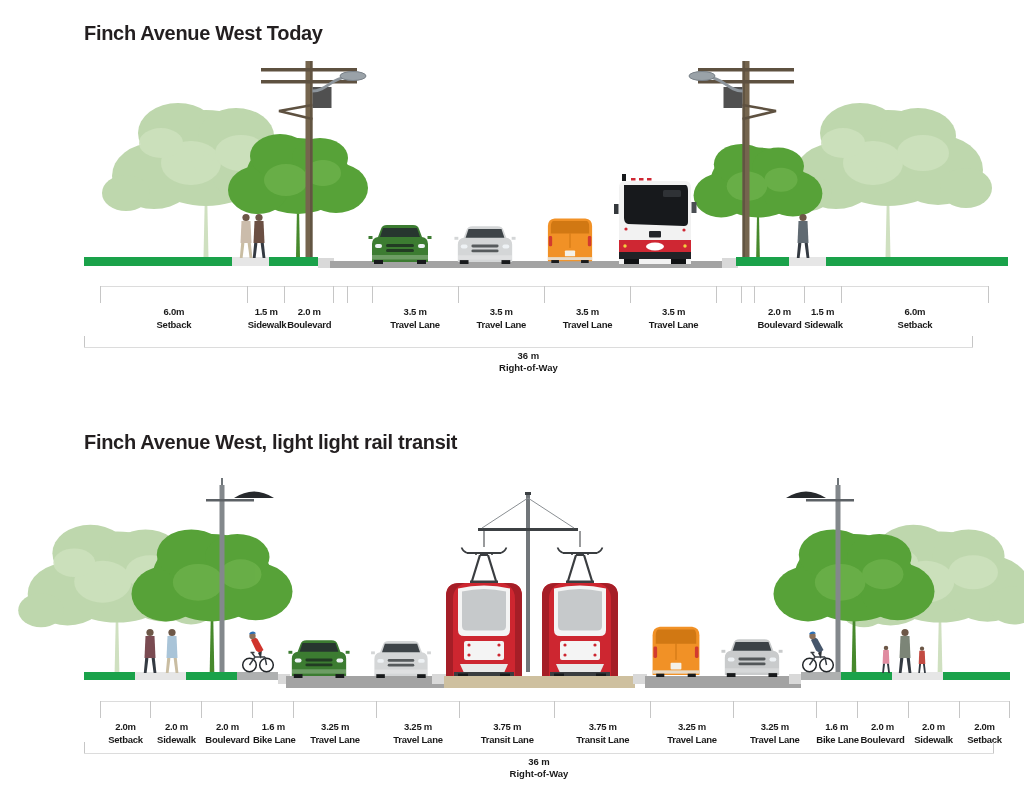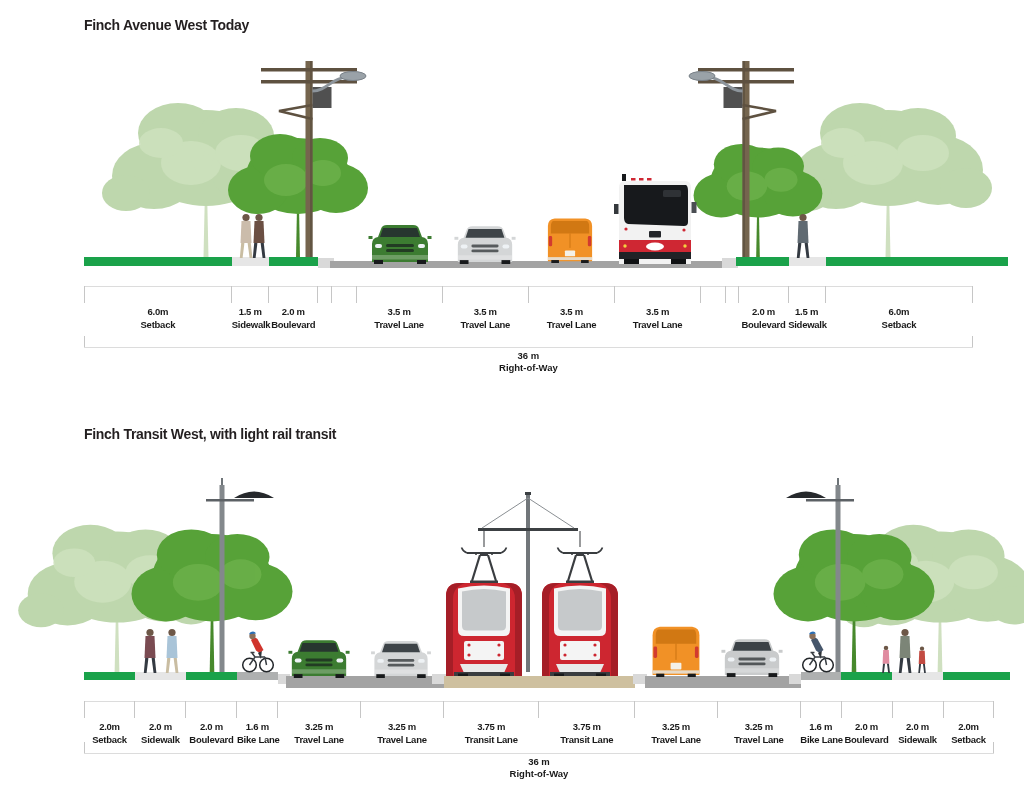--- a/index.html
+++ b/index.html
@@ -1,24 +1,24 @@
 <!DOCTYPE html>
 <html style="--grass: #1aa24a; --sidewalk: #e6e6e6; --curb: #d9d9d9; --road: #a3a3a3; --bike_lane: #aeb0b0; --transit_lane: #cec09f; --tree_pale: #bed7ad; --tree_dark: #57a238; --pole_wood: #75654e; --pole_metal: #83888c; --lrt_red: #cd2630; --bus_red: #cf2733; --van_orange: #f19126; --car_green: #3c7c31; --car_silver: #d4d6d7; --text: #231f20; --dim_line: #c6c6c6;"><head>
 <meta charset="utf-8">
 <style>
   html,body{margin:0;padding:0}
   body{width:1024px;height:788px;position:relative;background:#fff;
        font-family:"Liberation Sans",sans-serif;color:#231f20;overflow:hidden}
-  .sec-title{position:absolute;left:84px;font-size:14px;font-weight:bold;letter-spacing:-0.3px}
+  .sec-title{position:absolute;left:84px;font-size:20px;font-weight:bold;letter-spacing:-0.3px}
   #title1{top:5px}
   #title2{top:414px}
   .scene{position:absolute;left:0;width:1024px;display:block}
   #scene1{top:55px;height:215px}
   #scene2{top:468px;height:222px}
-  .dimrow{position:absolute;left:0;width:840px;height:58px}
+  .dimrow{position:absolute;left:16px;width:840px;height:58px}
   #dimrow1{top:286px}
   #dimrow2{top:701px}
   .baseline{position:absolute;top:0;height:1px;background:#dcdcdc}
   .tick{position:absolute;top:0;width:1px;height:17px;background:var(--dim_line,#c6c6c6)}
   .dlabel{position:absolute;top:20px;text-align:center;font-weight:bold;font-size:9.5px;
           line-height:12.5px;letter-spacing:-0.25px;white-space:nowrap;color:#1a1a1a}
   .bracket{position:absolute;left:0;width:940px;height:34px}
   #bracket1{top:347px}
   #bracket2{top:753px}
   .bline{position:absolute;top:0;height:1px;background:#dcdcdc}
@@ -267,21 +267,21 @@
 <div class="bracket" id="bracket1">
   <div class="bline" style="left: 84px; width: 888.782px;"></div>
   <div class="blabel" style="left: 84px; width: 888.782px;">
     <div>36 m</div>
     <div>Right-of-Way</div>
   </div>
 <div class="btick" style="left: 83.5px; top: 0px; height: 11px; margin-top: -11px;"></div>
     <div class="btick" style="left: 972.282px; top: 0px; height: 11px; margin-top: -11px;"></div>
   </div>
 
-<h2 class="sec-title" id="title2">Finch Transit West, with light rail transit</h2>
+<h2 class="sec-title" id="title2">Finch Avenue West, light light rail transit</h2>
 
 <svg class="scene" id="scene2" viewBox="0 0 1024 222">
   <use href="#treeP" transform="translate(117,204) scale(0.95)"></use>
   <use href="#treeP" transform="translate(940,204) scale(0.95)"></use>
   <use href="#treeD" transform="translate(212,204) scale(1.15)"></use>
   <use href="#treeD" transform="translate(854,204) scale(1.15)"></use>
   <g>
     <rect x="84" y="204" width="51" height="8" class="g-grass"></rect>
     <rect x="135" y="204" width="51" height="8" class="g-side"></rect>
     <rect x="186" y="204" width="51" height="8" class="g-grass"></rect>

